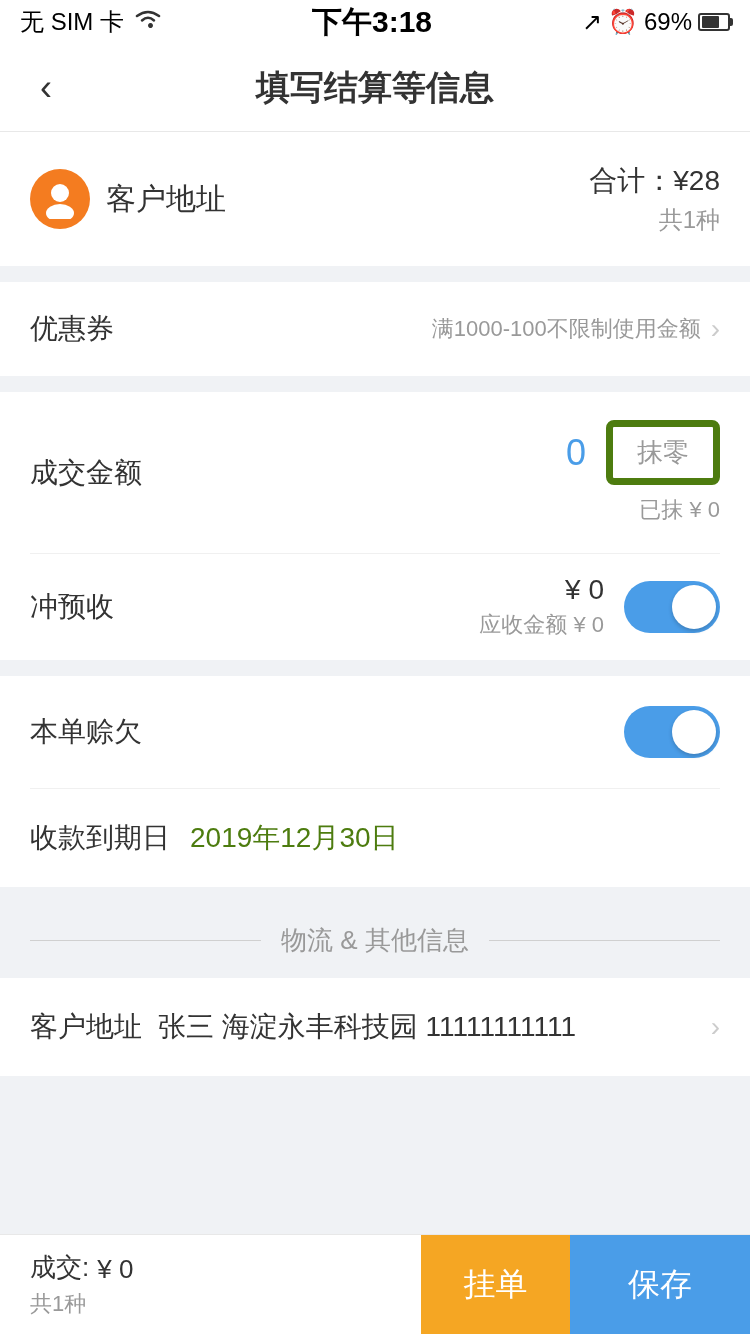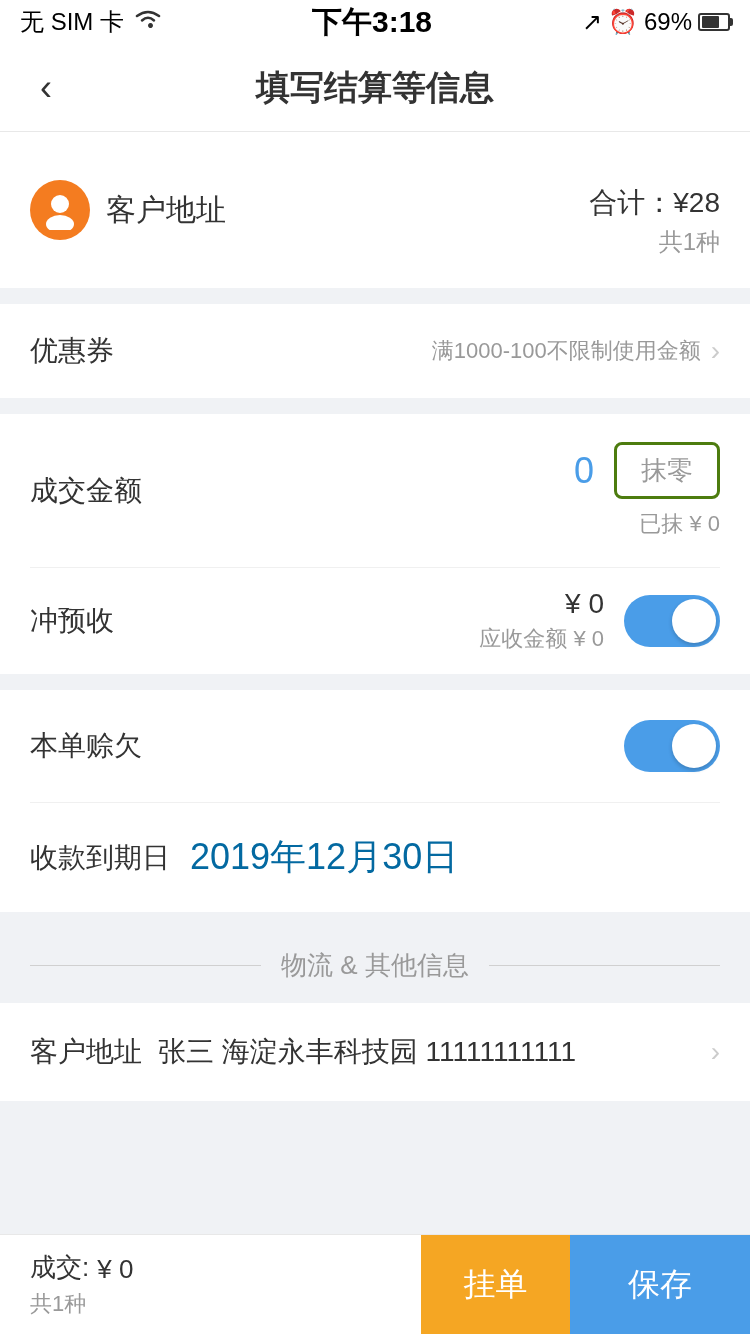--- a/index.html
+++ b/index.html
@@ -99,21 +99,20 @@
       color: #333;
       font-weight: 500;
     }
     .customer-total {
       text-align: right;
     }
     .total-amount {
       font-size: 28px;
       color: #333;
       font-weight: 500;
-      margin-top: 22px;
     }
     .total-count {
       font-size: 24px;
       color: #999;
       margin-top: 4px;
     }
 
     
     .form-row {
       padding: 28px 30px;
@@ -161,21 +160,21 @@
       display: flex;
       align-items: center;
       gap: 20px;
     }
     .amount-value {
       font-size: 36px;
       color: #4a9de8;
       font-weight: 500;
     }
     .round-btn {
-      border: 3px solid #4d7c0f;
+      border: 7px solid #4d7c0f;
       border-radius: 8px;
       padding: 8px 24px;
       font-size: 26px;
       color: #999;
       background: #fff;
       cursor: pointer;
     }
     .amount-sub {
       font-size: 22px;
       color: #999;
@@ -244,22 +243,22 @@
       display: flex;
       align-items: center;
       gap: 20px;
     }
     .duedate-label {
       font-size: 28px;
       color: #333;
       flex-shrink: 0;
     }
     .duedate-value {
-      font-size: 36px;
-      color: #0369a1;
+      font-size: 28px;
+      color: #4d7c0f;
     }
 
     
     .section-header {
       background: #f0f2f5;
       padding: 20px 30px;
       display: flex;
       align-items: center;
       justify-content: center;
     }

